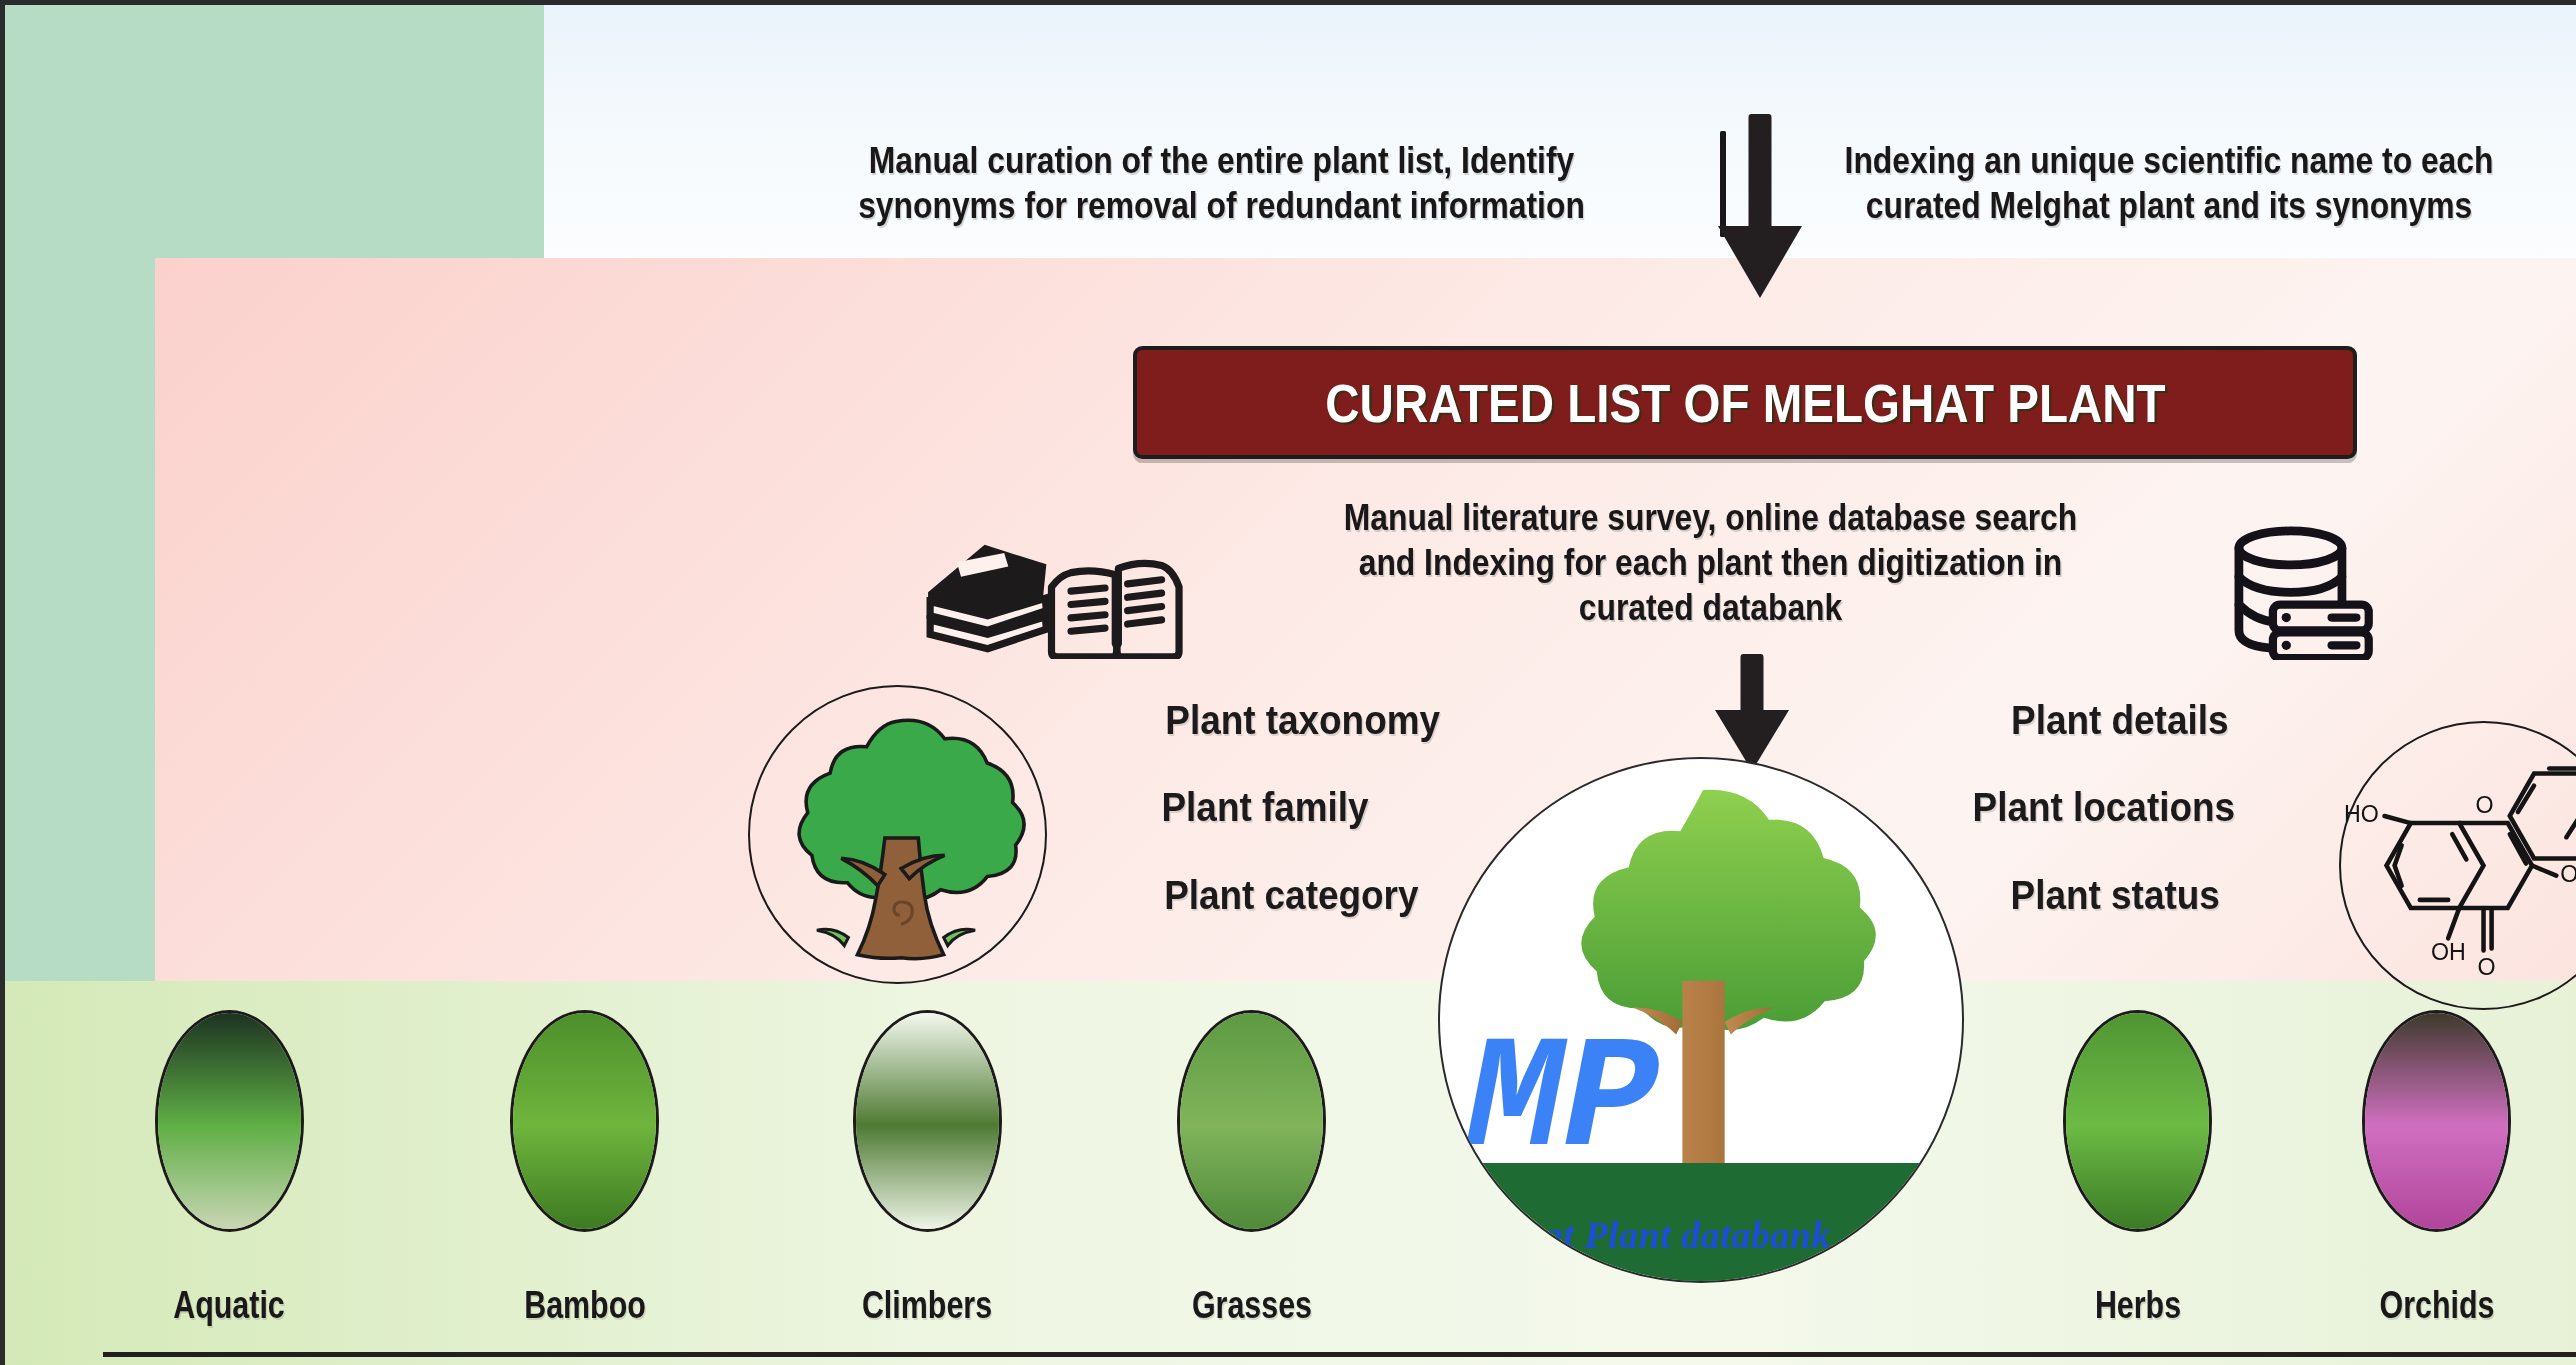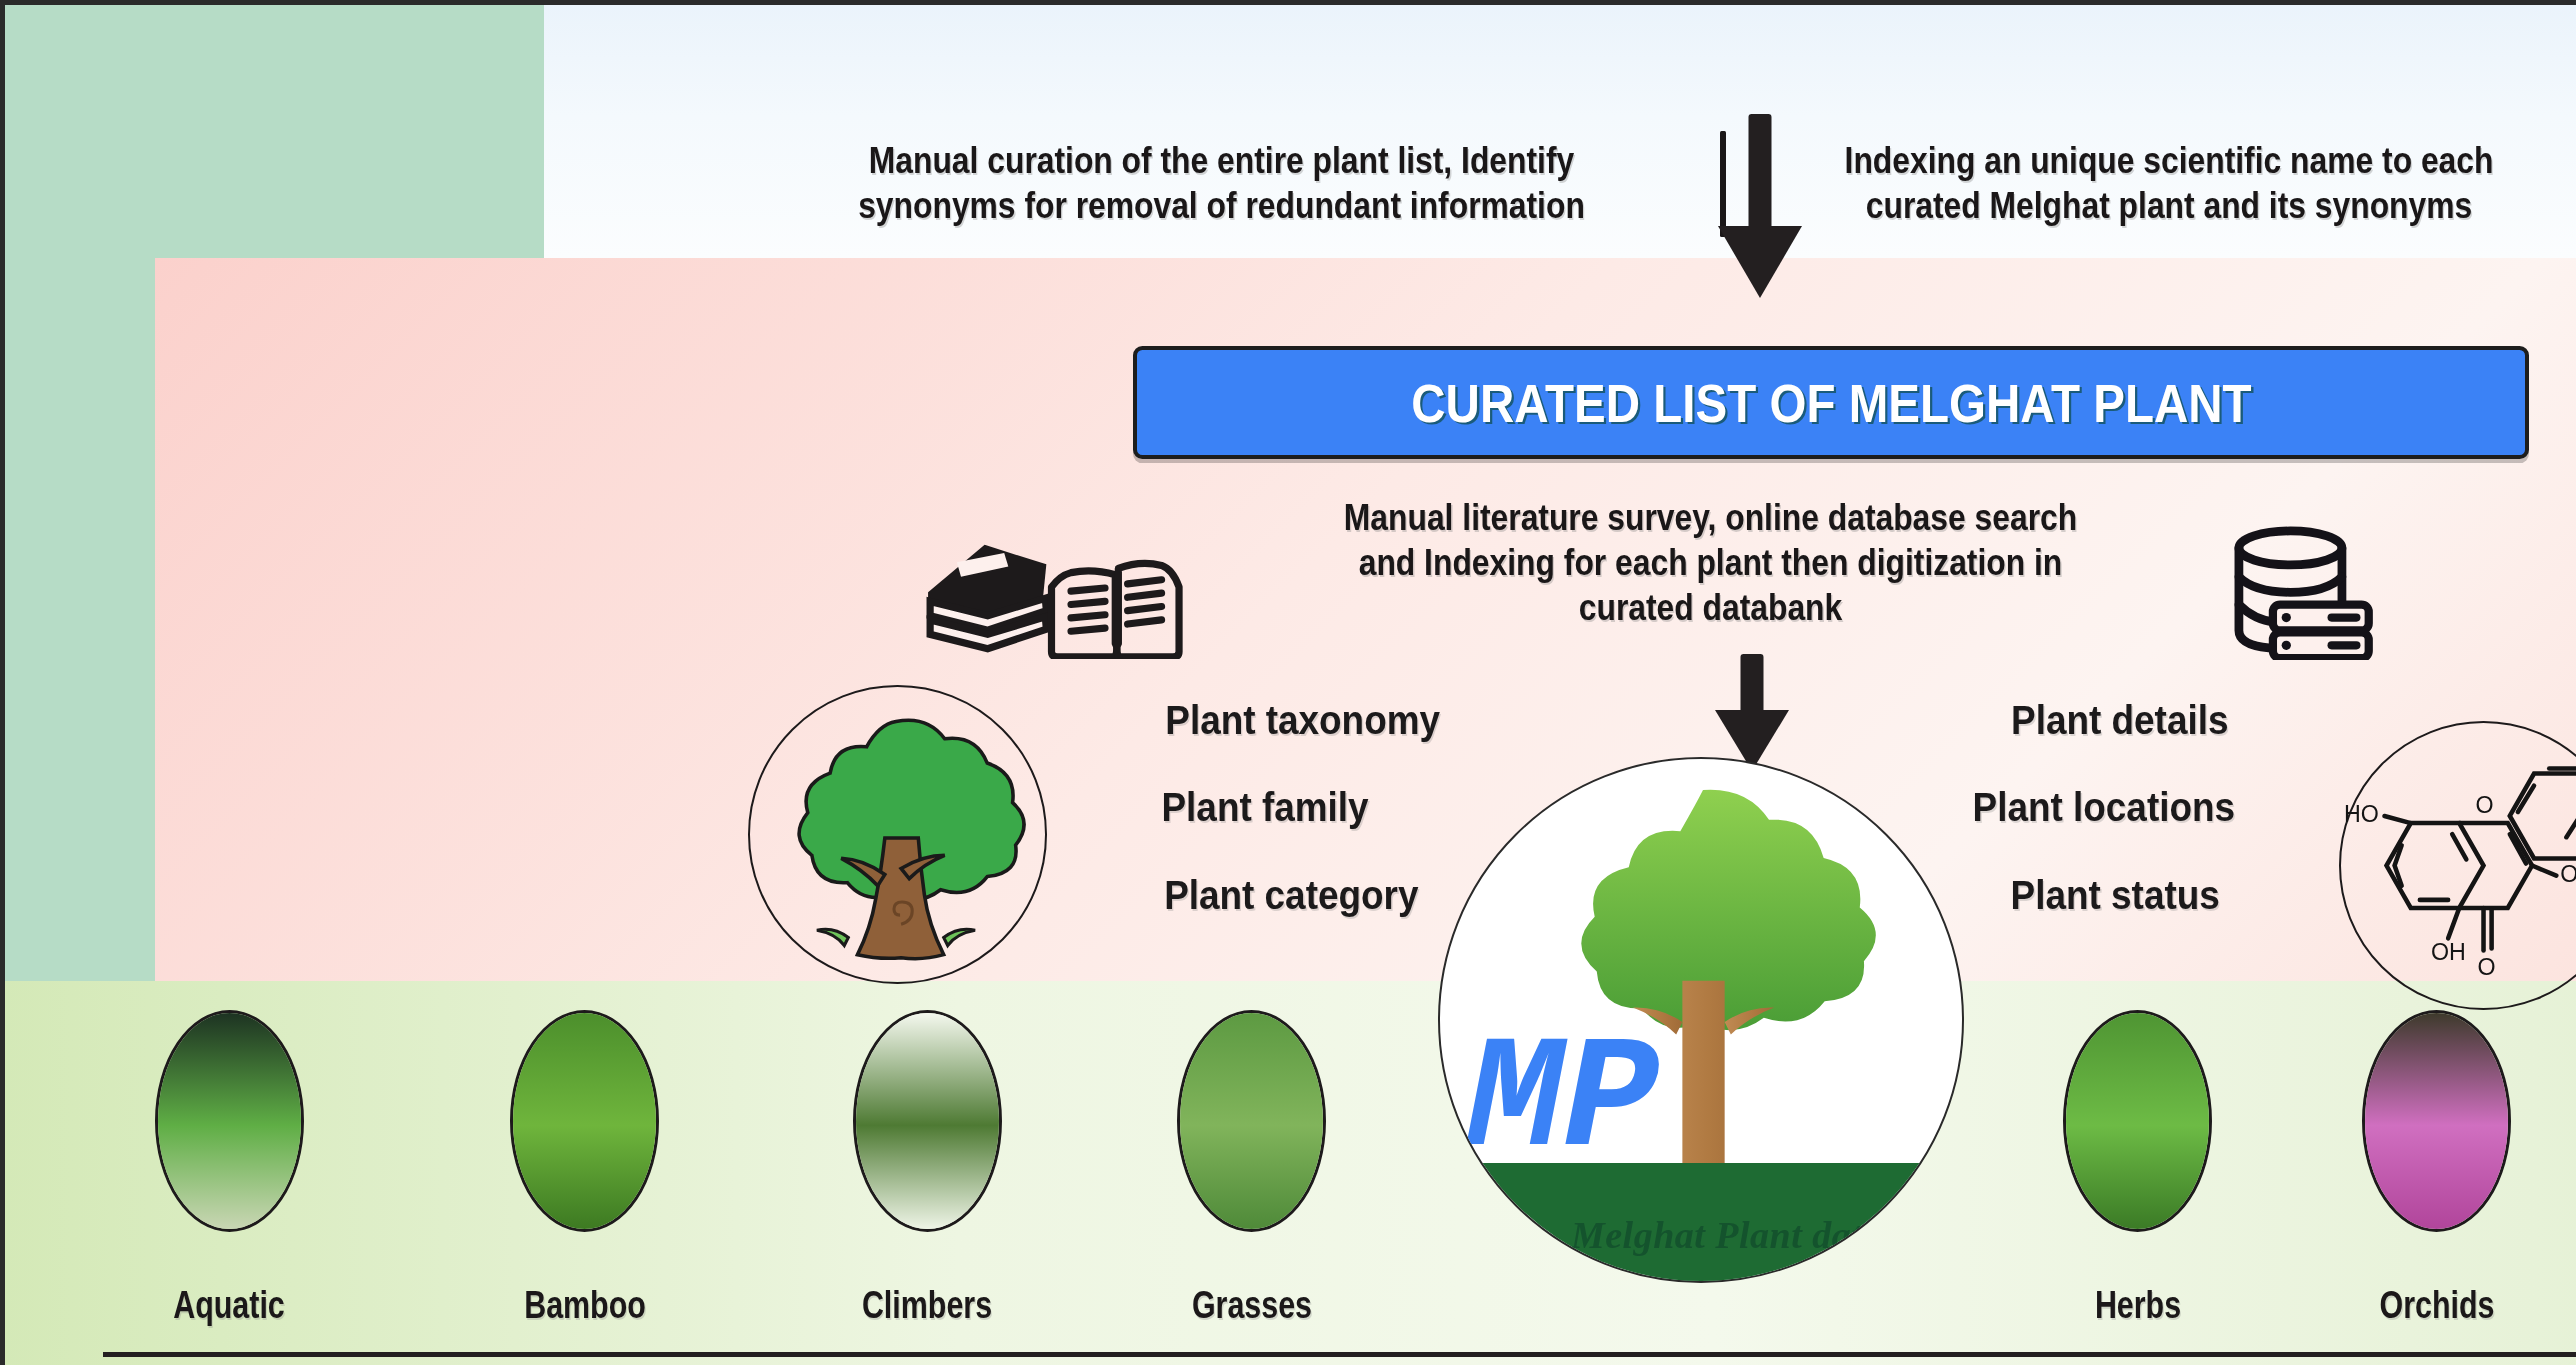--- a/index.html
+++ b/index.html
@@ -91,22 +91,22 @@
   .arrow-1 { left:1716px; top:114px; width:88px; height:183px; }
   .arrow-1 .shaft { height:129px; }
   .arrow-1 .head { top:112px; border-top:72px solid #231f20; }
 
   .arrow-2 { left:1708px; top:654px; width:88px; height:126px; }
   .arrow-2 .shaft { height:67px; }
   .arrow-2 .head { top:56px; border-left:37px solid transparent; border-right:37px solid transparent; border-top:61px solid #231f20; }
 
   
   .banner {
-    position:absolute; left:1133px; top:346px; width:1396px; height:113px;
-    background:#3b82f6;
+    position:absolute; left:1133px; top:346px; width:1224px; height:113px;
+    background:#7f1d1d;
     border:4.1px solid #1d1d1d;
     border-radius:9.3px;
     display:flex; align-items:center; justify-content:center;
     box-shadow:0 4.1px 0 rgba(0,0,0,.22);
   }
   .banner span {
     font-family:"Liberation Sans", sans-serif;
     font-weight:bold; font-size:54px; color:#ffffff;
     transform:scaleX(.88); white-space:nowrap;
     text-shadow:2.6px 2.1px 0 rgba(0,60,20,.55);
@@ -144,24 +144,24 @@
   .icon-books { position:absolute; left:907px; top:515px; width:289px; height:144px; }
   .icon-db    { position:absolute; left:2208px; top:523px; width:170px; height:137px; }
 
   
   .logo-band {
     position:absolute; left:0; bottom:0; width:100%; height:118px;
     background:#1e6b33;
   }
   .logo-tagline {
     position:absolute; left:0; bottom:24px; width:100%;
-    text-align:right;
+    text-align:left;
     font-family:"Liberation Serif", serif;
     font-style:italic; font-weight:bold;
-    font-size:38px; color:#14532d;
+    font-size:38px; color:#1d4ed8;
     letter-spacing:0.5px;
   }
   .logo-mp, .logo-db {
     position:absolute;
     font-family:Liberation Mono, monospace;
     font-weight:bold; font-size:160px; color:#3b82f6;
     font-style:italic;
   }
   .logo-mp { left:27px; top:252px; }
   .logo-db { right:31px; top:252px; }

